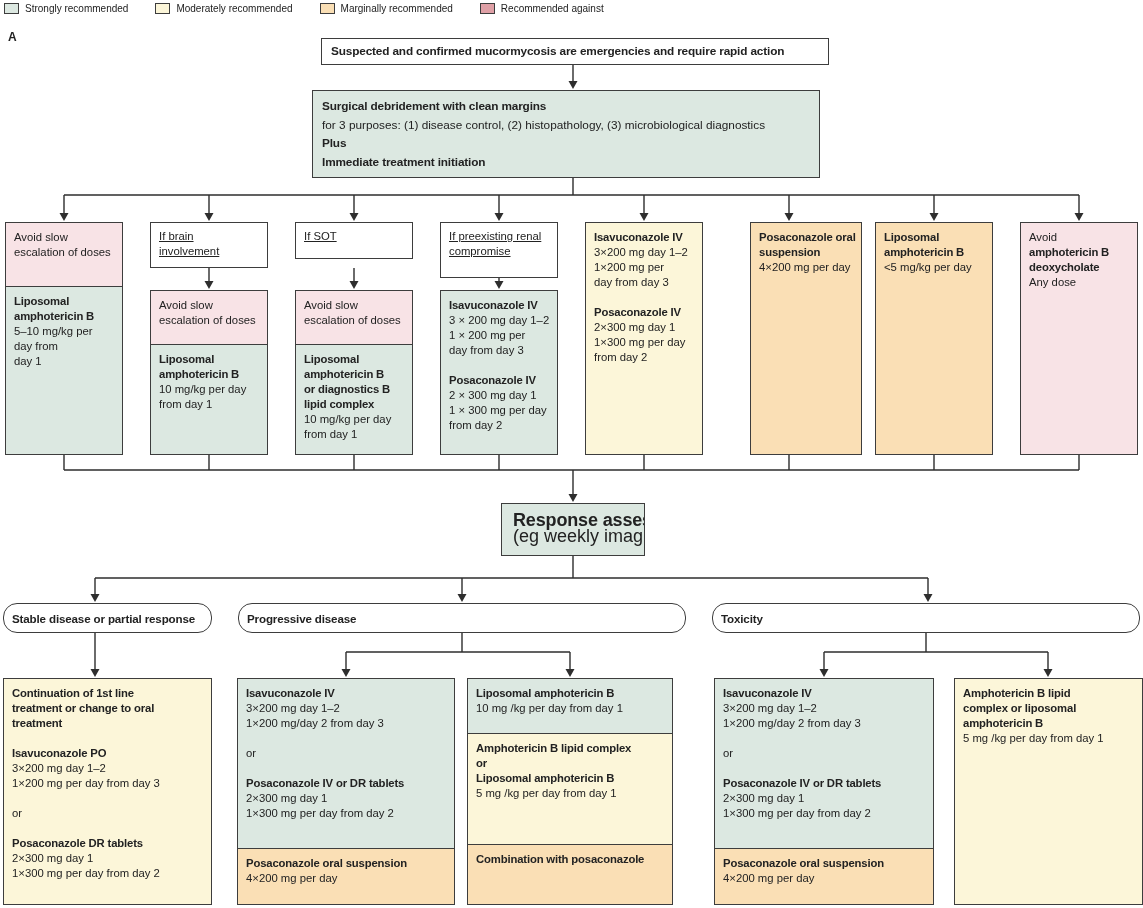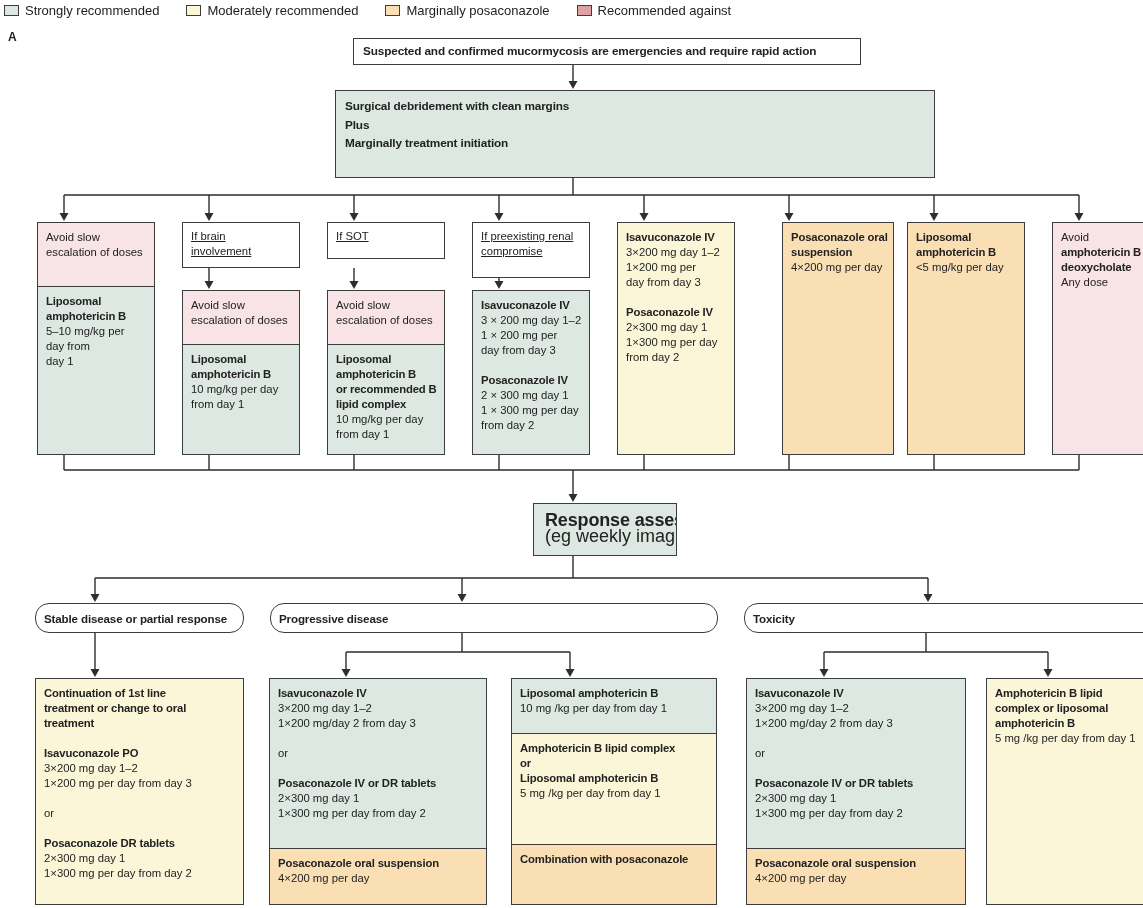--- a/index.html
+++ b/index.html
@@ -4,21 +4,21 @@
 <style>
   :root{
     --strong:#dce8e1; --moderate:#fcf6d9; --marginal:#fadfb5; --against:#f8e3e6;
     --against-legend:#dfa0a6; --border:#3d3d3d; --line:#2e2e2e; --ink:#222222;
   }
   html,body{margin:0;padding:0;background:#fff;}
   body{font-family:"Liberation Sans",sans-serif;color:var(--ink);}
   .figure{position:relative;width:1143px;height:908px;background:#fff;overflow:hidden;}
   svg.connectors{position:absolute;left:0;top:0;color:var(--line);}
   .box{position:absolute;border:1.5px solid var(--border);box-sizing:border-box;background:#fff;
-       display:flex;flex-direction:column;overflow:hidden;margin-left:32px;}
+       display:flex;flex-direction:column;overflow:hidden;}
   .sec{padding:7px 7px 12px 8px;box-sizing:border-box;overflow:hidden;}
   .sec + .sec{border-top:1.3px solid var(--border);}
   .grow{flex:1;}
   .f-strong{background:var(--strong);}
   .f-moderate{background:var(--moderate);}
   .f-marginal{background:var(--marginal);}
   .f-against{background:var(--against);}
   .ln{font-size:11.3px;line-height:15px;white-space:nowrap;}
   .b{font-weight:bold;letter-spacing:-0.15px;}
   .cond{padding:6px 7px 0 8px;text-decoration:underline;}
@@ -26,21 +26,21 @@
   .startbox .ln{font-size:11.8px;}
   .surgical{padding:6px 9px 0;}
   .surgical .ln{font-size:11.8px;line-height:18.5px;}
   .response{padding:8px 0 0 11px;}
   .response .ln{font-size:18px;line-height:16px;}
   .header{justify-content:center;padding:8px 8px;border-radius:14px;}
   .header .ln{font-size:11.6px;}
   .legend{position:absolute;left:4px;top:3px;display:flex;gap:27px;align-items:center;}
   .legend-item{display:flex;align-items:center;gap:6px;}
   .swatch{width:15px;height:11px;border:1.5px solid var(--border);display:inline-block;box-sizing:border-box;}
-  .legend-label{font-size:13px;}
+  .legend-label{font-size:10px;}
   .panel-label{position:absolute;left:8px;top:30px;font-weight:bold;font-size:12px;}
 </style>
 </head>
 <body>
 
 <div class="figure">
 
   <svg class="connectors" width="1143" height="908">
     <g stroke="currentColor" stroke-width="1.4" fill="none">
       <path d="M573 65 V82
@@ -85,38 +85,39 @@
     <div class="legend-item">
       <span class="swatch" style="background-color: rgb(220, 232, 225);"></span>
       <span class="legend-label">Strongly recommended</span>
     </div>
     <div class="legend-item">
       <span class="swatch" style="background-color: rgb(252, 246, 217);"></span>
       <span class="legend-label">Moderately recommended</span>
     </div>
     <div class="legend-item">
       <span class="swatch" style="background-color: rgb(250, 223, 181);"></span>
-      <span class="legend-label">Marginally posaconazole</span>
+      <span class="legend-label">Marginally recommended</span>
     </div>
     <div class="legend-item">
       <span class="swatch" style="background-color: rgb(223, 160, 166);"></span>
       <span class="legend-label">Recommended against</span>
     </div>
   </div>
 
   <div class="panel-label">A</div>
 
   <div class="box startbox" style="left:321px;top:38px;width:508px;height:27px">
       <div class="ln b">Suspected and confirmed mucormycosis are emergencies and require rapid action</div>
     </div>
 
-  <div class="box surgical f-strong" style="left:303px;top:90px;width:600px;height:88px">
+  <div class="box surgical f-strong" style="left:312px;top:90px;width:508px;height:88px">
       <div class="ln b">Surgical debridement with clean margins</div>
+      <div class="ln">for 3 purposes: (1) disease control, (2) histopathology, (3) microbiological diagnostics</div>
       <div class="ln b">Plus</div>
-      <div class="ln b">Marginally treatment initiation</div>
+      <div class="ln b">Immediate treatment initiation</div>
     </div>
 
   <div class="box" style="left:5px;top:222px;width:118px;height:233px">
     <div class="sec f-against" style="height:63px">
         <div class="ln">Avoid slow</div>
         <div class="ln">escalation of doses</div>
       </div>
     <div class="sec f-strong grow">
         <div class="ln b">Liposomal</div>
         <div class="ln b">amphotericin B</div>
@@ -147,21 +148,21 @@
       <div class="ln">If SOT</div>
     </div>
   <div class="box" style="left:295px;top:290px;width:118px;height:165px">
     <div class="sec f-against" style="height:53px">
         <div class="ln">Avoid slow</div>
         <div class="ln">escalation of doses</div>
       </div>
     <div class="sec f-strong grow">
         <div class="ln b">Liposomal</div>
         <div class="ln b">amphotericin B</div>
-        <div class="ln b">or recommended B</div>
+        <div class="ln b">or diagnostics B</div>
         <div class="ln b">lipid complex</div>
         <div class="ln">10 mg/kg per day</div>
         <div class="ln">from day 1</div>
       </div>
   </div>
 
   <div class="box cond" style="left:440px;top:222px;width:118px;height:56px">
       <div class="ln">If preexisting renal</div>
       <div class="ln">compromise</div>
     </div>
@@ -262,21 +263,21 @@
         <div class="ln b">Posaconazole IV or DR tablets</div>
         <div class="ln">2×300 mg day 1</div>
         <div class="ln">1×300 mg per day from day 2</div>
       </div>
     <div class="sec f-marginal grow">
         <div class="ln b">Posaconazole oral suspension</div>
         <div class="ln">4×200 mg per day</div>
       </div>
   </div>
 
-  <div class="box" style="left:479px;top:678px;width:206px;height:227px">
+  <div class="box" style="left:467px;top:678px;width:206px;height:227px">
     <div class="sec f-strong" style="height:54px">
         <div class="ln b">Liposomal amphotericin B</div>
         <div class="ln">10 mg /kg per day from day 1</div>
       </div>
     <div class="sec f-moderate" style="height:111px">
         <div class="ln b">Amphotericin B lipid complex</div>
         <div class="ln b">or</div>
         <div class="ln b">Liposomal amphotericin B</div>
         <div class="ln">5 mg /kg per day from day 1</div>
       </div>

